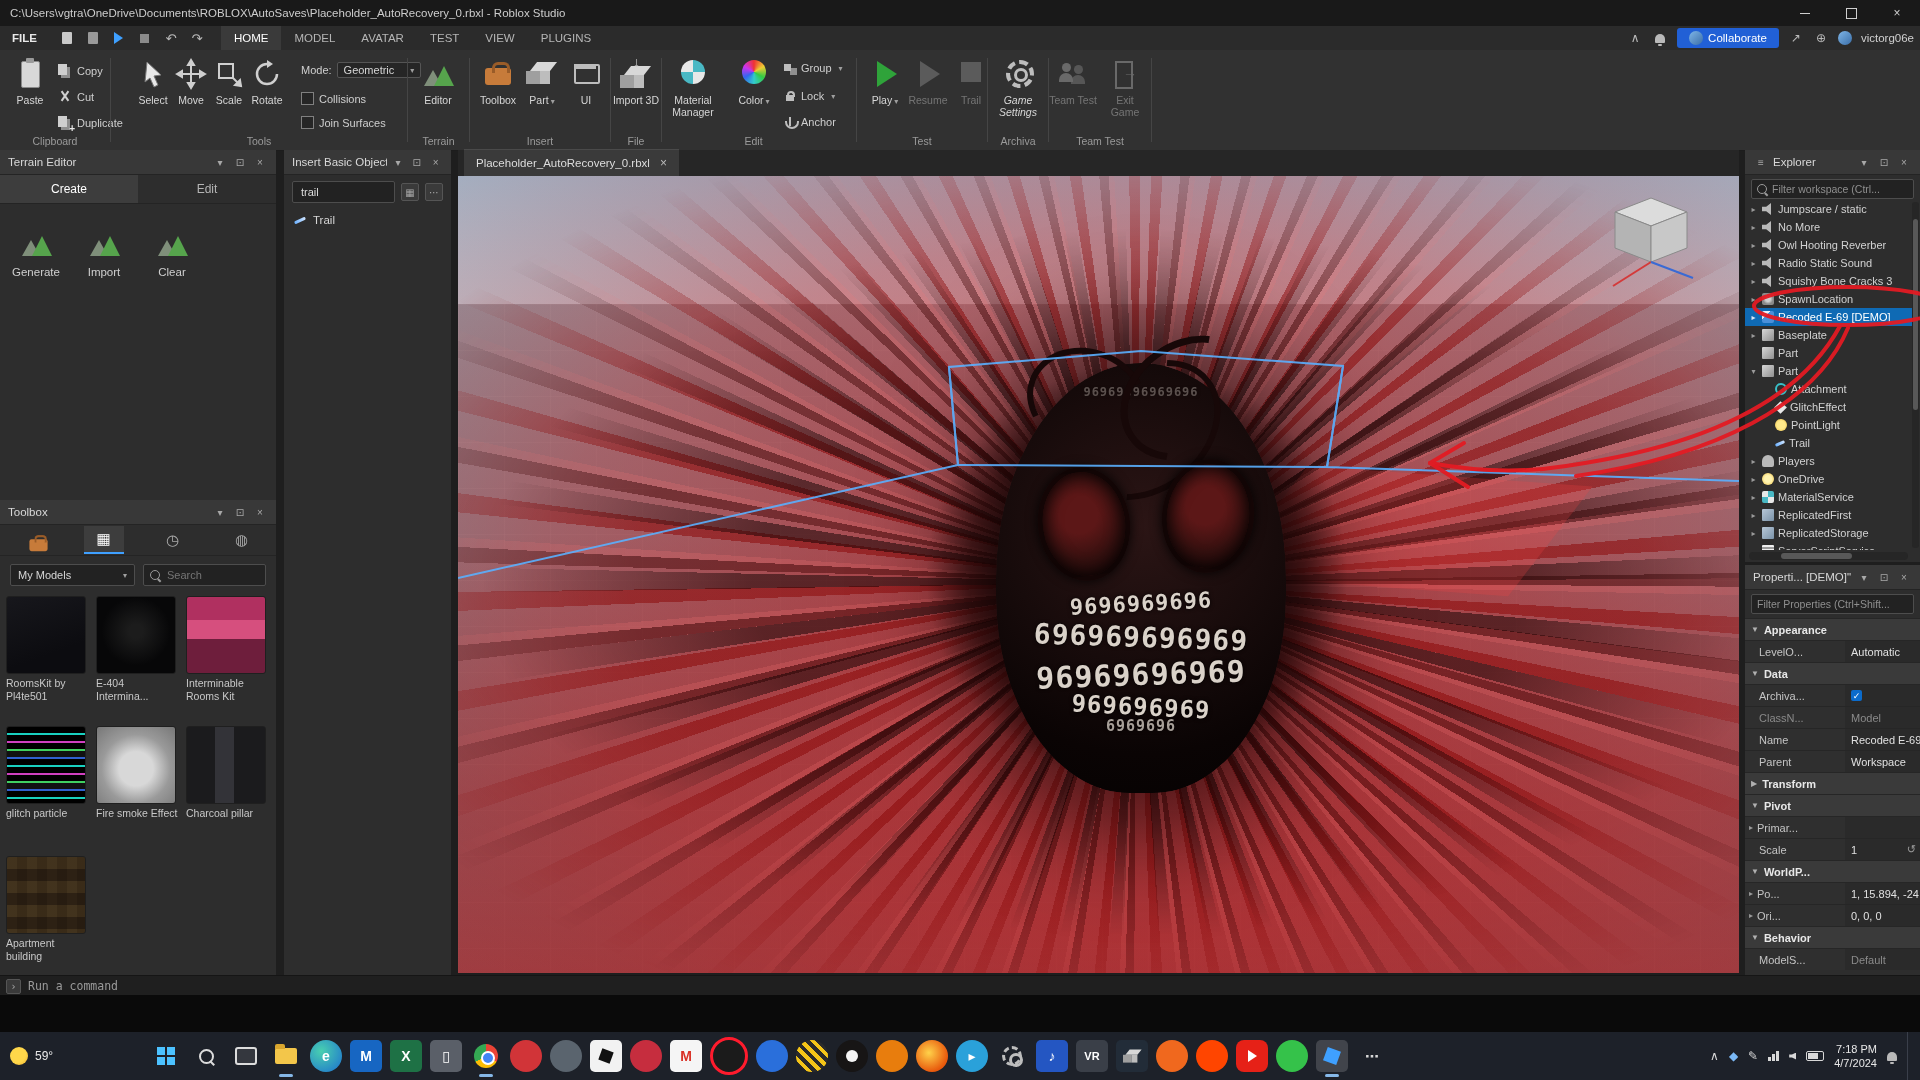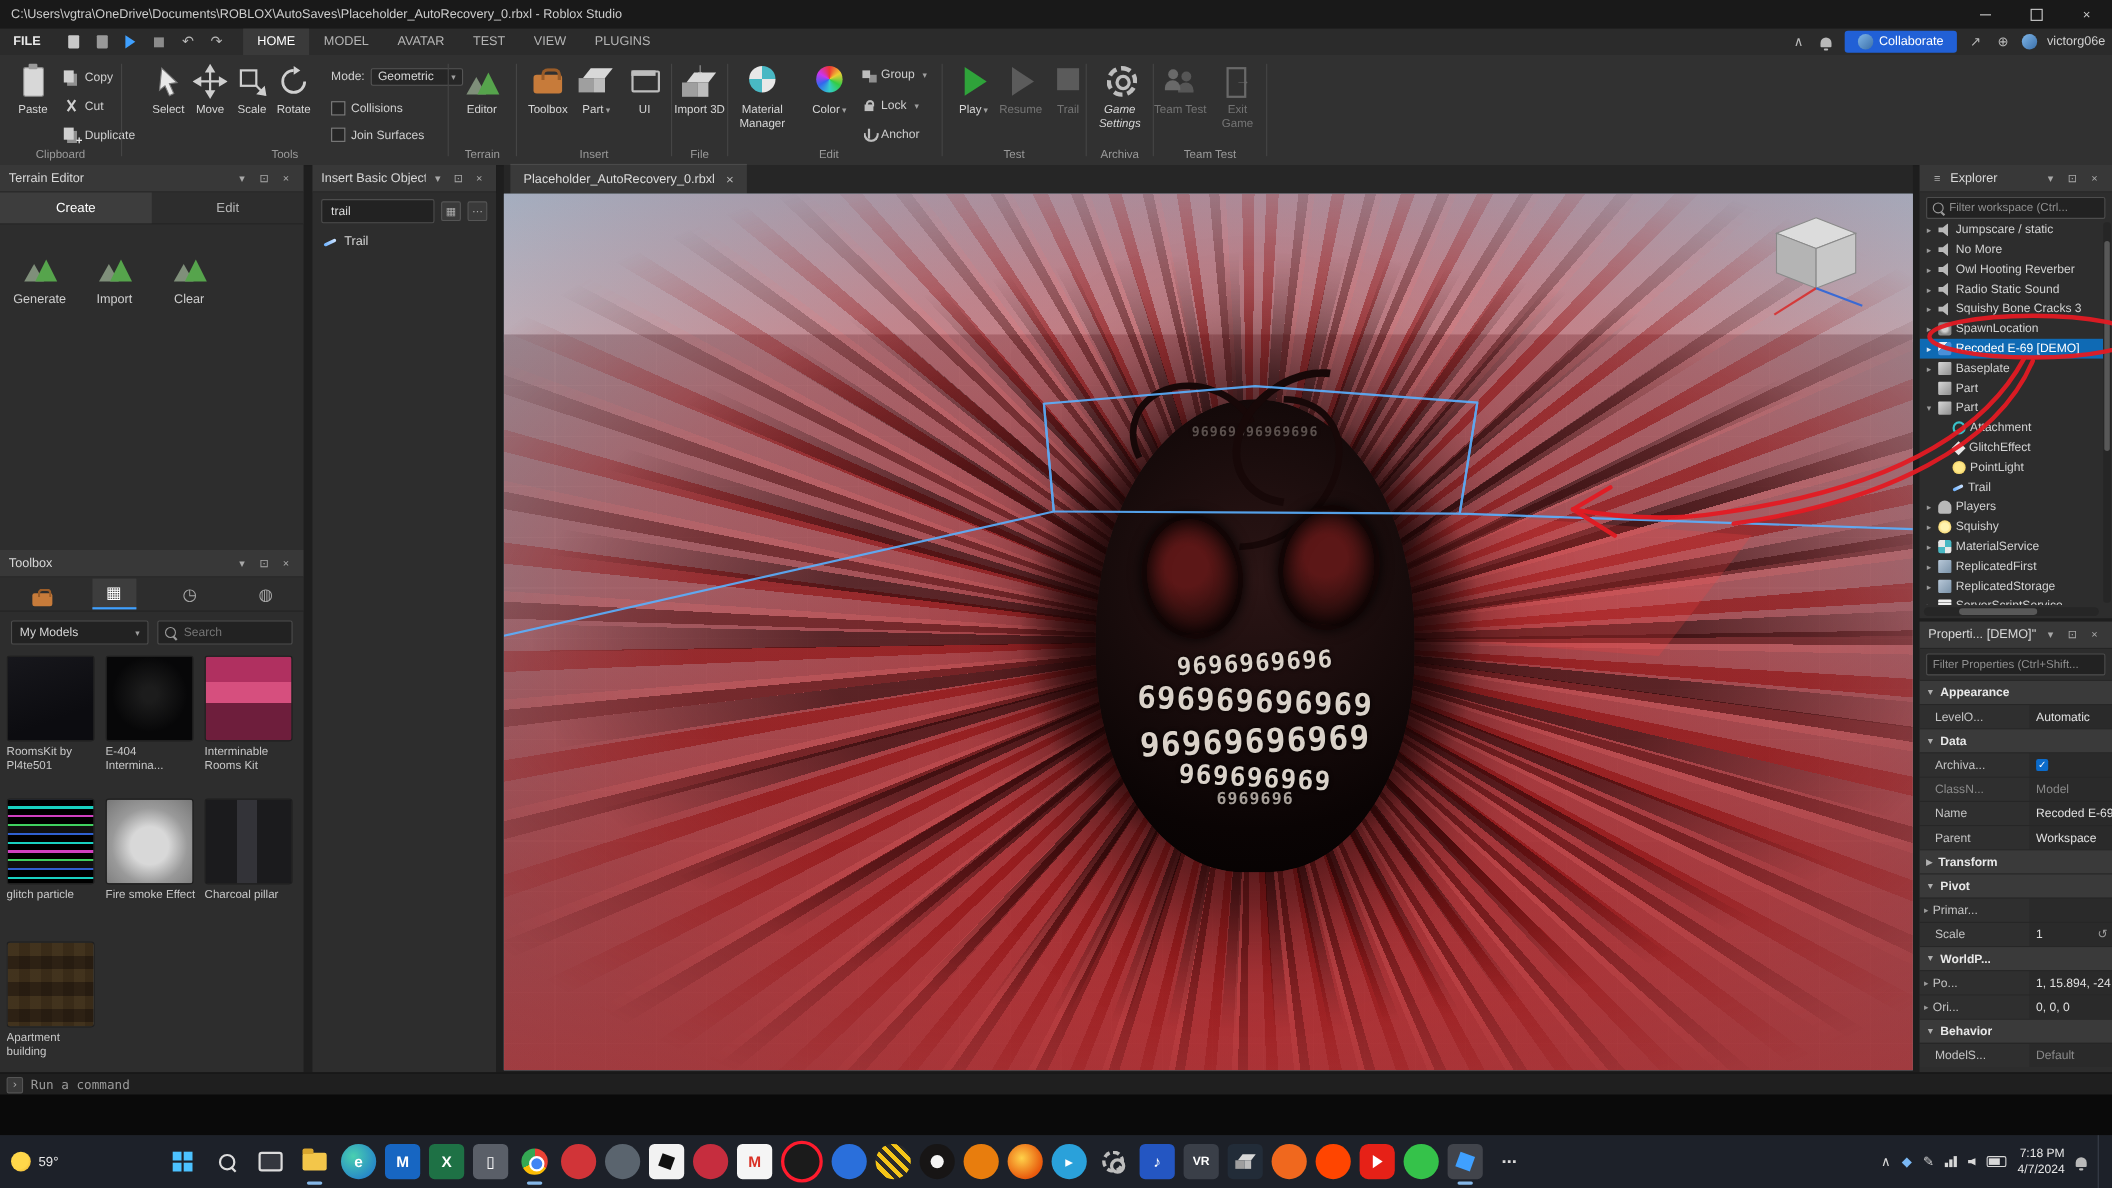--- a/index.html
+++ b/index.html
@@ -748,21 +748,21 @@
           <span>Trail</span>
         </div>
       <div class="trow">
           <span class="ar">▸</span>
           <span class="ti ti-players"></span>
           <span>Players</span>
         </div>
       <div class="trow">
           <span class="ar">▸</span>
           <span class="ti ti-lighting"></span>
-          <span>Squishy</span>
+          <span>OneDrive</span>
         </div>
       <div class="trow">
           <span class="ar">▸</span>
           <span class="ti ti-matsvc"></span>
           <span>MaterialService</span>
         </div>
       <div class="trow">
           <span class="ar">▸</span>
           <span class="ti ti-box"></span>
           <span>ReplicatedFirst</span>

